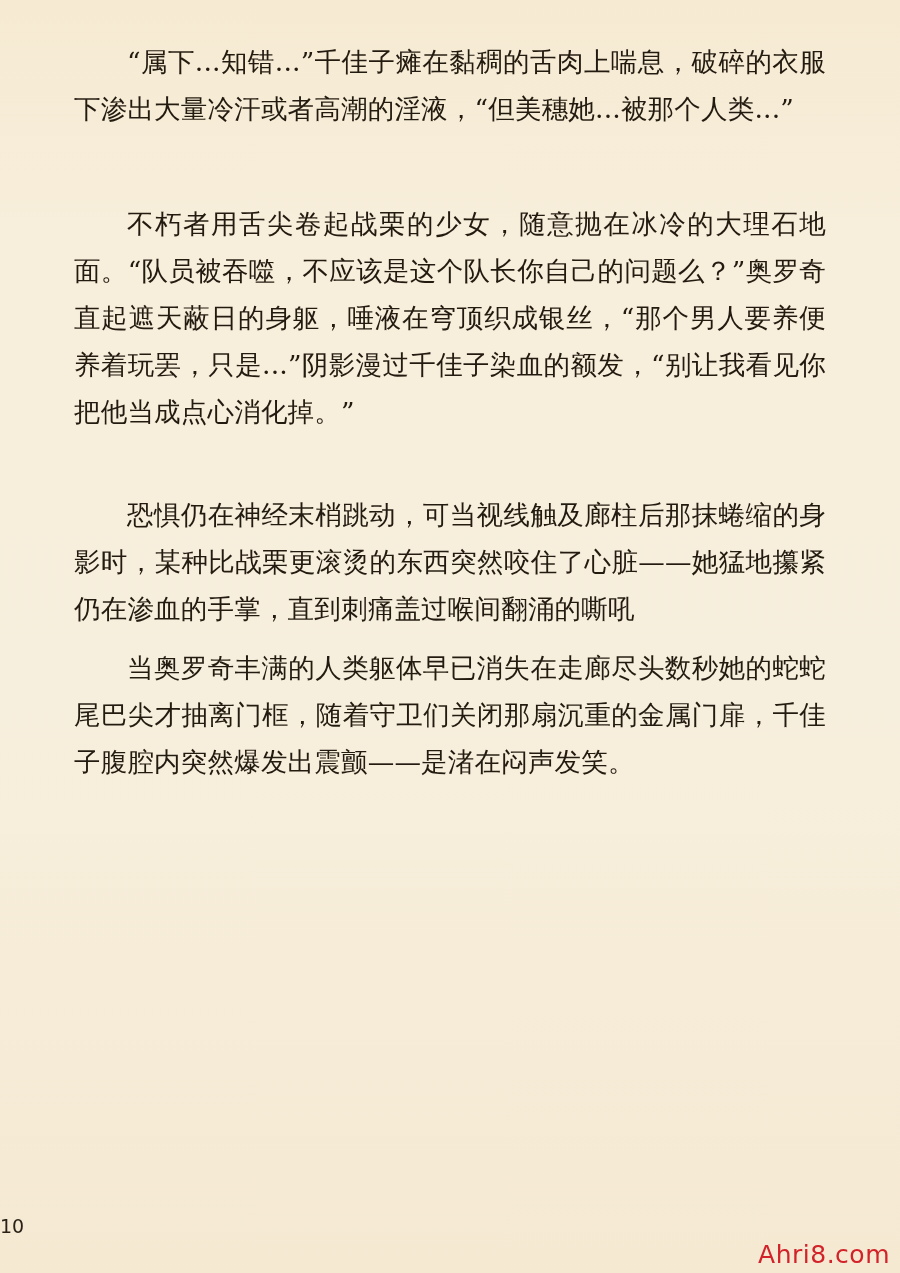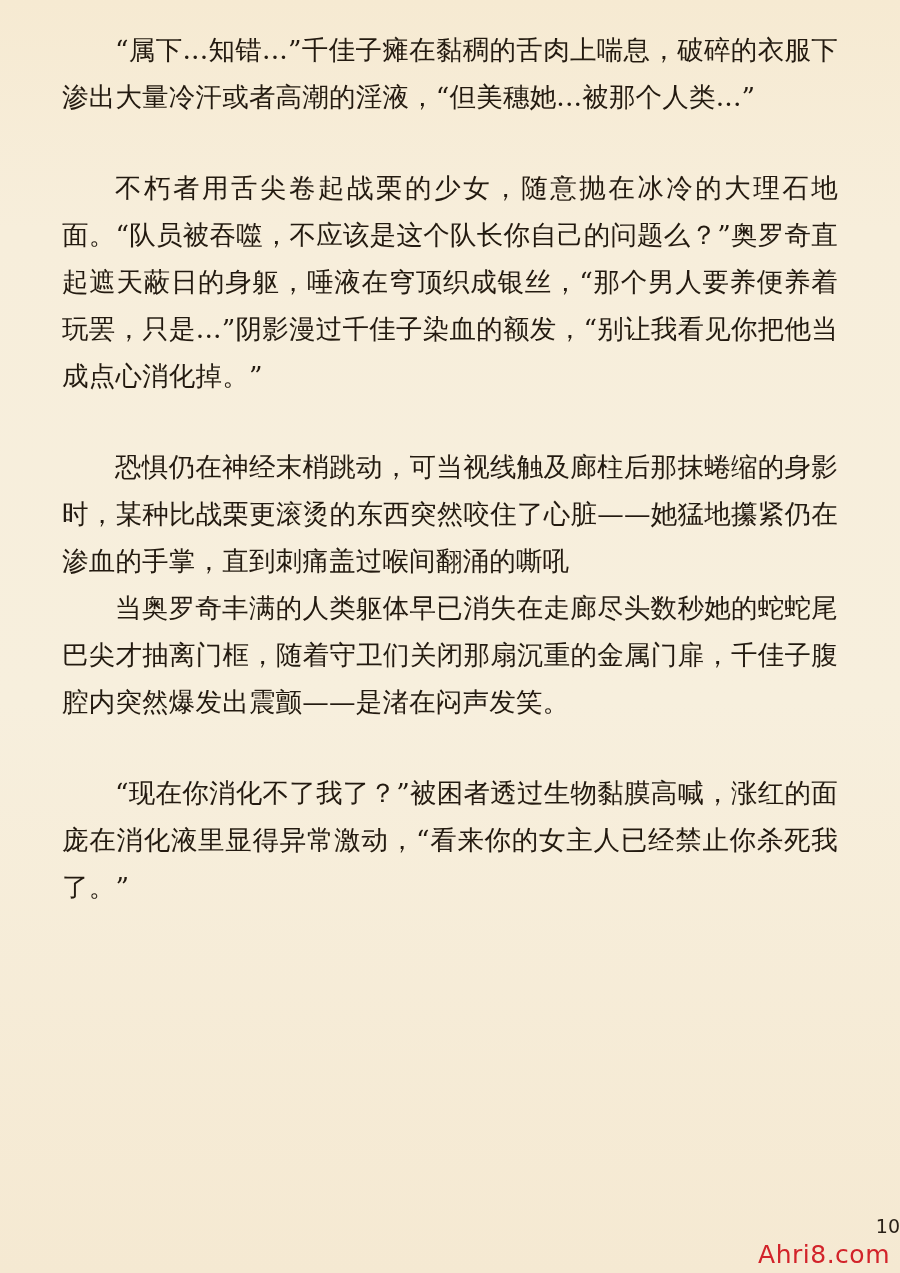--- a/index.html
+++ b/index.html
@@ -23,21 +23,21 @@
     height: 1273px;
     background: linear-gradient(to bottom, #f6ead2 0%, #f7eedb 18%, #f7efdd 55%, #f5e9d2 100%);
     box-sizing: border-box;
     padding: 26px 62px 0 62px;
   }
   .content {
     width: 776px;
     margin: 0 auto;
   }
   p.para {
-    margin: 0;
+    margin: 12px;
     font-size: 26.5px;
     line-height: 47px;
     text-align: justify;
     text-justify: inter-character;
     letter-spacing: 0.2px;
     text-indent: 2em;
     word-break: break-all;
   }
   p.para.tight {
     margin-top: 0;
@@ -46,21 +46,21 @@
     height: 44px;
   }
   .gap-sm {
     height: 0px;
   }
   .page-number {
     position: absolute;
     left: 0;
     right: 0;
     bottom: 36px;
-    text-align: right;
+    text-align: left;
     font-size: 19px;
     font-family: "DejaVu Sans", "Liberation Sans", sans-serif;
     color: #2a2118;
   }
   .watermark {
     position: absolute;
     right: 10px;
     bottom: 4px;
     font-family: "DejaVu Sans", "Liberation Sans", sans-serif;
     font-size: 25px;
@@ -82,21 +82,20 @@
     <div class="gap-lg"></div>
 
     <div class="gap-sm"></div>
 
     <p class="para tight">恐惧仍在神经末梢跳动，可当视线触及廊柱后那抹蜷缩的身影时，某种比战栗更滚烫的东西突然咬住了心脏——她猛地攥紧仍在渗血的手掌，直到刺痛盖过喉间翻涌的嘶吼</p>
     <div class="gap-sm"></div>
 
     <p class="para tight">当奥罗奇丰满的人类躯体早已消失在走廊尽头数秒她的蛇蛇尾巴尖才抽离门框，随着守卫们关闭那扇沉重的金属门扉，千佳子腹腔内突然爆发出震颤——是渚在闷声发笑。</p>
     <div class="gap-lg"></div>
 
-    <p class="para">“现在你消化不了我了？”被困者透过生物黏膜高喊，涨红的面庞在消化液里显得异常激动，“看来你的女主人已经禁止你杀死我了。”</p>
     <div class="gap-lg"></div>
 
 
   </div>
 
   <div class="page-number">10</div>
   <div class="watermark">Ahri8.com</div>
 </div>
 
 </body></html>

